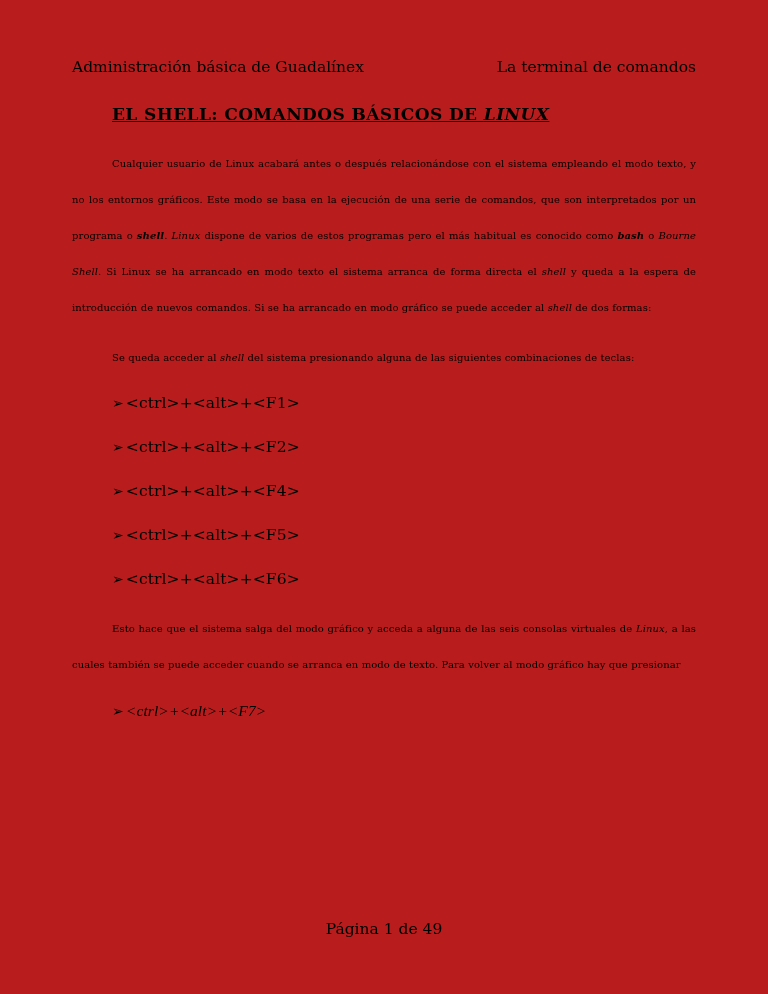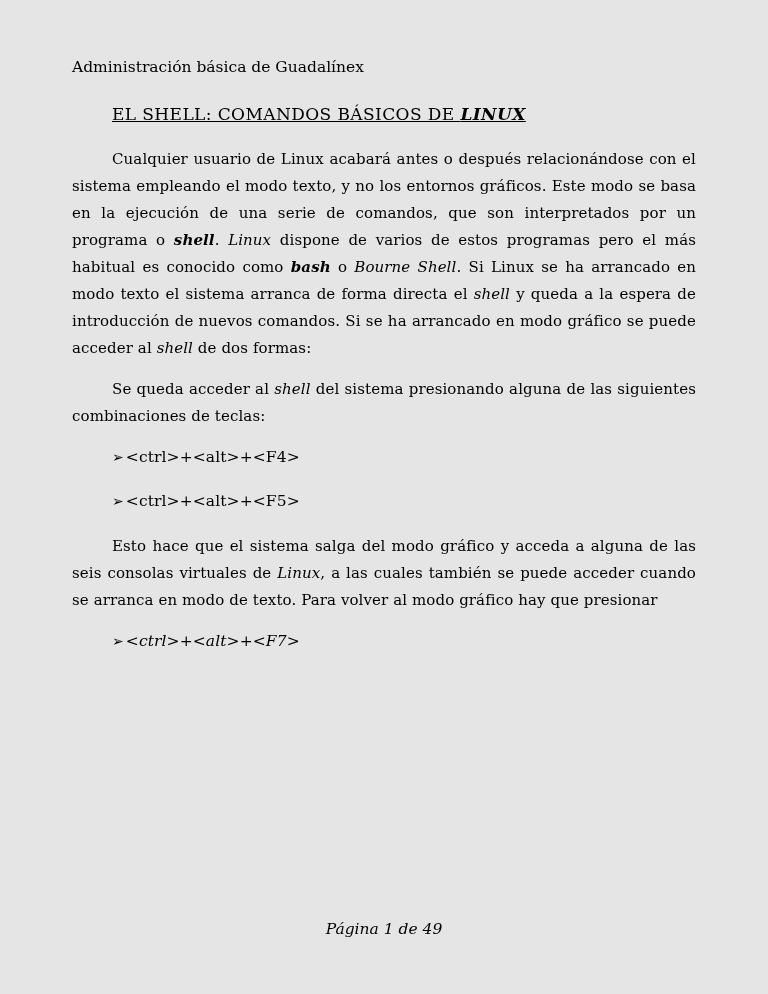--- a/index.html
+++ b/index.html
@@ -6,41 +6,41 @@
   html, body { background: #ffffff; }
   body {
     font-family: "DejaVu Serif", "Liberation Serif", serif;
     color: #000000;
   }
   .page {
     position: relative;
     width: 768px;
     height: 994px;
     margin: 0 auto;
-    background: #e5e5e5;
+    background: #b91c1c;
     padding: 58px 72px 0 72px;
     overflow: hidden;
   }
   .header {
     display: flex;
     justify-content: space-between;
     font-size: 15.5px;
     margin-bottom: 28px;
   }
   .title {
     font-size: 17px;
     font-weight: bold;
     text-decoration: underline;
     letter-spacing: 0.4px;
     margin-left: 40px;
     margin-bottom: 22px;
   }
   .body-p {
-    font-size: 15px;
-    line-height: 27px;
+    font-size: 10px;
+    line-height: 36px;
     text-align: justify;
     text-indent: 40px;
     letter-spacing: 0.1px;
     margin-bottom: 14px;
   }
   .bullets { margin-top: 6px; }
   .bullet {
     font-size: 15.5px;
     line-height: 27px;
     margin-left: 40px;
@@ -55,49 +55,58 @@
   }
   .bullet.f7 { font-style: italic; margin-top: 4px; margin-bottom: 14px; }
   .p3 { margin-top: 18px; }
   .footer {
     position: absolute;
     bottom: 56px;
     left: 0;
     right: 0;
     text-align: center;
     font-size: 15.5px;
-    font-style: italic;
   }
 </style>
 </head>
 <body>
 
 <div class="page">
 
   <div class="header">
     <span>Administración básica de Guadalínex</span>
+    <span>La terminal de comandos</span>
   </div>
 
-  <h1 class="title rich"><span style="font-weight: normal;">EL SHELL: COMANDOS BÁSICOS DE </span><span style="font-weight: bold; font-style: italic;">LINUX</span></h1>
+  <h1 class="title rich"><span style="font-weight: bold;">EL SHELL: COMANDOS BÁSICOS DE </span><span style="font-weight: bold; font-style: italic;">LINUX</span></h1>
 
   <p class="body-p rich"><span>Cualquier usuario de Linux acabará antes o después relacionándose con el sistema empleando el modo texto, y no los entornos gráficos. Este modo se basa en la ejecución de una serie de comandos, que son interpretados por un programa o </span><span style="font-weight: bold; font-style: italic;">shell</span><span>. </span><span style="font-style: italic;">Linux</span><span> dispone de varios de estos programas pero el más habitual es conocido como </span><span style="font-weight: bold; font-style: italic;">bash</span><span> o </span><span style="font-style: italic;">Bourne Shell</span><span>. Si Linux se ha arrancado en modo texto el sistema arranca de forma directa el </span><span style="font-style: italic;">shell</span><span> y queda a la espera de introducción de nuevos comandos. Si se ha arrancado en modo gráfico se puede acceder al </span><span style="font-style: italic;">shell</span><span> de dos formas:</span></p>
 
   <p class="body-p rich"><span>Se queda acceder al </span><span style="font-style: italic;">shell</span><span> del sistema presionando alguna de las siguientes combinaciones de teclas:</span></p>
 
   <div class="bullets">
     <div class="bullet">
+      <span class="glyph">➢</span><span>&lt;ctrl&gt;+&lt;alt&gt;+&lt;F1&gt;</span>
+    </div>
+    <div class="bullet">
+      <span class="glyph">➢</span><span>&lt;ctrl&gt;+&lt;alt&gt;+&lt;F2&gt;</span>
+    </div>
+    <div class="bullet">
       <span class="glyph">➢</span><span>&lt;ctrl&gt;+&lt;alt&gt;+&lt;F4&gt;</span>
     </div>
     <div class="bullet">
       <span class="glyph">➢</span><span>&lt;ctrl&gt;+&lt;alt&gt;+&lt;F5&gt;</span>
+    </div>
+    <div class="bullet">
+      <span class="glyph">➢</span><span>&lt;ctrl&gt;+&lt;alt&gt;+&lt;F6&gt;</span>
     </div>
   </div>
 
   <p class="body-p p3 rich"><span>Esto hace que el sistema salga del modo gráfico y acceda a alguna de las seis consolas virtuales de </span><span style="font-style: italic;">Linux</span><span>, a las cuales también se puede acceder cuando se arranca en modo de texto. Para volver al modo gráfico hay que presionar</span></p>
 
   <div class="bullet f7">
-    <span class="glyph">➢</span><span class="rich"><span style="font-style: italic;">&lt;ctrl&gt;+&lt;alt&gt;+&lt;F7&gt;</span></span>
+    <span class="glyph">➢</span><span class="rich"><span style="font-style: italic; font-family: Liberation Serif, serif;">&lt;ctrl&gt;+&lt;alt&gt;+&lt;F7&gt;</span></span>
   </div>
 
 
   <div class="footer">Página 1 de 49</div>
 
 </div>
 
 </body></html>

